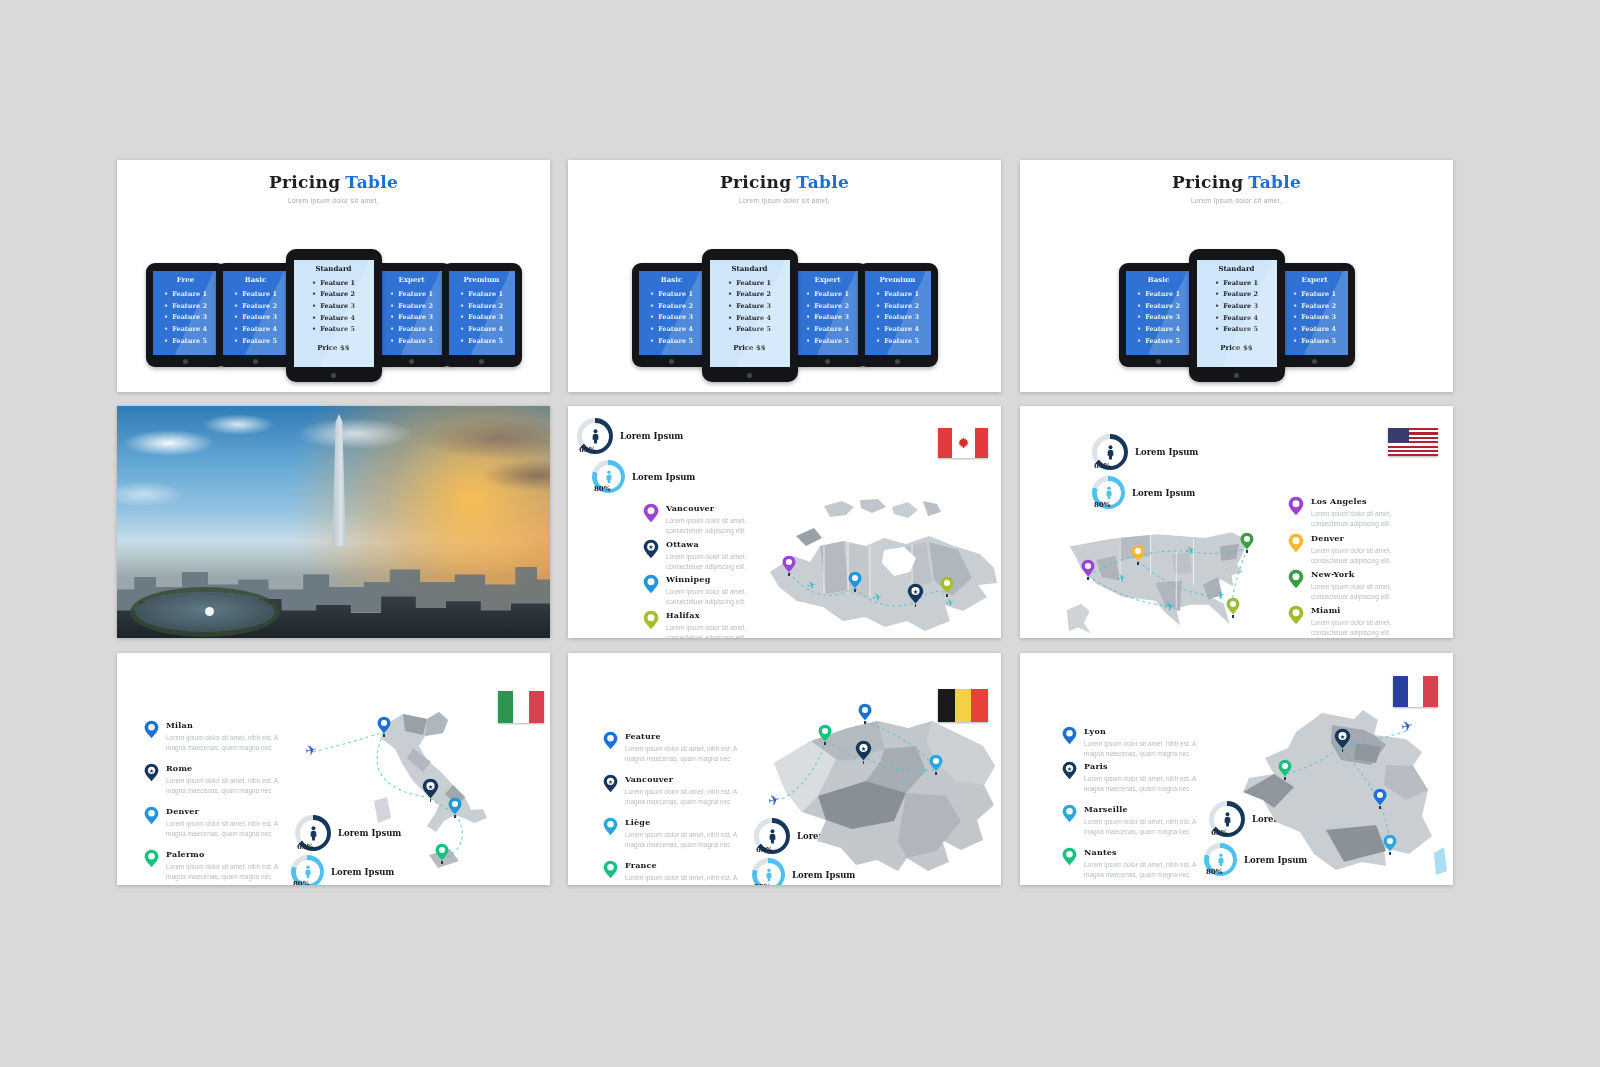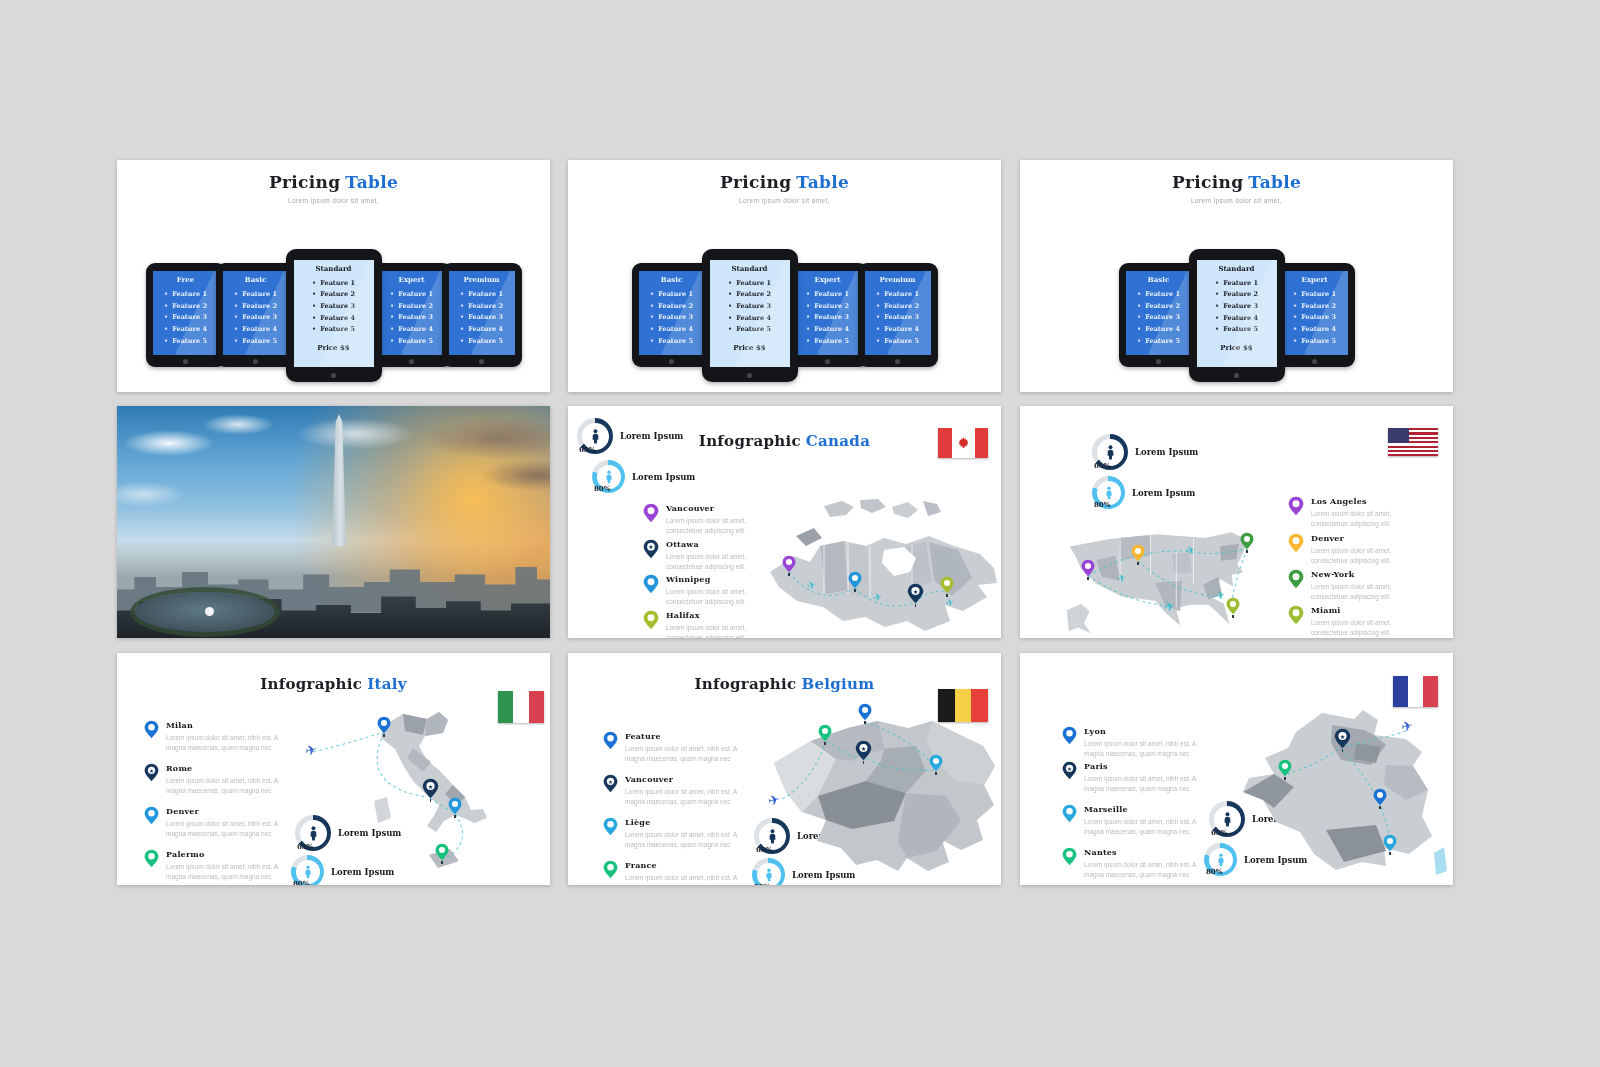--- a/index.html
+++ b/index.html
@@ -272,21 +272,20 @@
   <div class="cv-glow"></div>
   <div class="cv-clouds"></div>
   <div class="cv-tower"></div>
   <div class="cv-far"></div>
   <div class="cv-near"></div>
   <div class="cv-lake"></div>
   <div class="cv-dome"></div>
 </section>
 
 <section class="slide" style="left:568px;top:406px">
-  <h2 class="s-title m-title"><span class="b">Infographic</span><span class="a">Canada</span></h2>
   <div class="flag flag-canada" style="right:13px;top:22px;width:50px;height:30px">
     <span></span>
     <span>
         <svg viewBox="0 0 24 24" width="15" height="15">
           <path fill="#d52b2b" d="M12 2l1.5 3 2.5-1.5-.5 3 3-.5-1 2.5 2.5 1-2 2 1.5 2-3 .5.5 3-2.7-1.3L13 19h-2l-1.3-3.3L7 17l.5-3-3-.5 1.5-2-2-2 2.5-1-1-2.5 3 .5-.5-3L10.5 5 12 2z"></path>
         </svg>
       </span>
     <span></span>
   </div>
   <div class="stat" style="left:9px;top:12px">
@@ -527,21 +526,20 @@
         <circle cx="12" cy="11.5" r="5.2" fill="#fff"></circle>
       </svg>
     </span>
   <span class="plane" style="left:166px;top:139px">✈</span>
   <span class="plane" style="left:97px;top:167px">✈</span>
   <span class="plane" style="left:144px;top:194px;font-size:13px">✈</span>
   <span class="plane" style="left:196px;top:184px">✈</span>
 </section>
 
 <section class="slide" style="left:117px;top:653px">
-  <h2 class="s-title m-title" style="top:22px"><span class="b">Infographic</span><span class="a">Italy</span></h2>
   <div class="flag flag-italy" style="right:6px;top:38px;width:46px;height:32px">
       <span></span>
       <span></span>
       <span></span>
     </div>
   <div class="citylist" style="left:27px;top:67px">
     <div class="city" style="top:0">
       <span class="pin">
           <svg viewBox="0 0 24 30" width="15" height="19">
             <path d="M12 1C5.9 1 1 5.9 1 11.8c0 4.5 3.4 8.6 11 17.2 7.6-8.6 11-12.7 11-17.2C23 5.9 18.1 1 12 1z" fill="#1a73d4"></path>
@@ -649,21 +647,20 @@
   <span class="mpin" style="left:318px;top:190px">
       <svg viewBox="0 0 24 30">
         <path d="M12 1C5.9 1 1 5.9 1 11.8c0 4.5 3.4 8.6 11 17.2 7.6-8.6 11-12.7 11-17.2C23 5.9 18.1 1 12 1z" fill="#17c27f"></path>
         <circle cx="12" cy="11.5" r="5.2" fill="#fff"></circle>
       </svg>
     </span>
   <span class="plane blue" style="left:188px;top:90px">✈</span>
 </section>
 
 <section class="slide" style="left:568px;top:653px">
-  <h2 class="s-title m-title" style="top:22px"><span class="b">Infographic</span><span class="a">Belgium</span></h2>
   <div class="flag flag-belgium" style="right:13px;top:36px;width:50px;height:33px">
       <span></span>
       <span></span>
       <span></span>
     </div>
   <div class="citylist" style="left:35px;top:78px">
     <div class="city" style="top:0">
       <span class="pin">
           <svg viewBox="0 0 24 30" width="15" height="19">
             <path d="M12 1C5.9 1 1 5.9 1 11.8c0 4.5 3.4 8.6 11 17.2 7.6-8.6 11-12.7 11-17.2C23 5.9 18.1 1 12 1z" fill="#1a73d4"></path>

